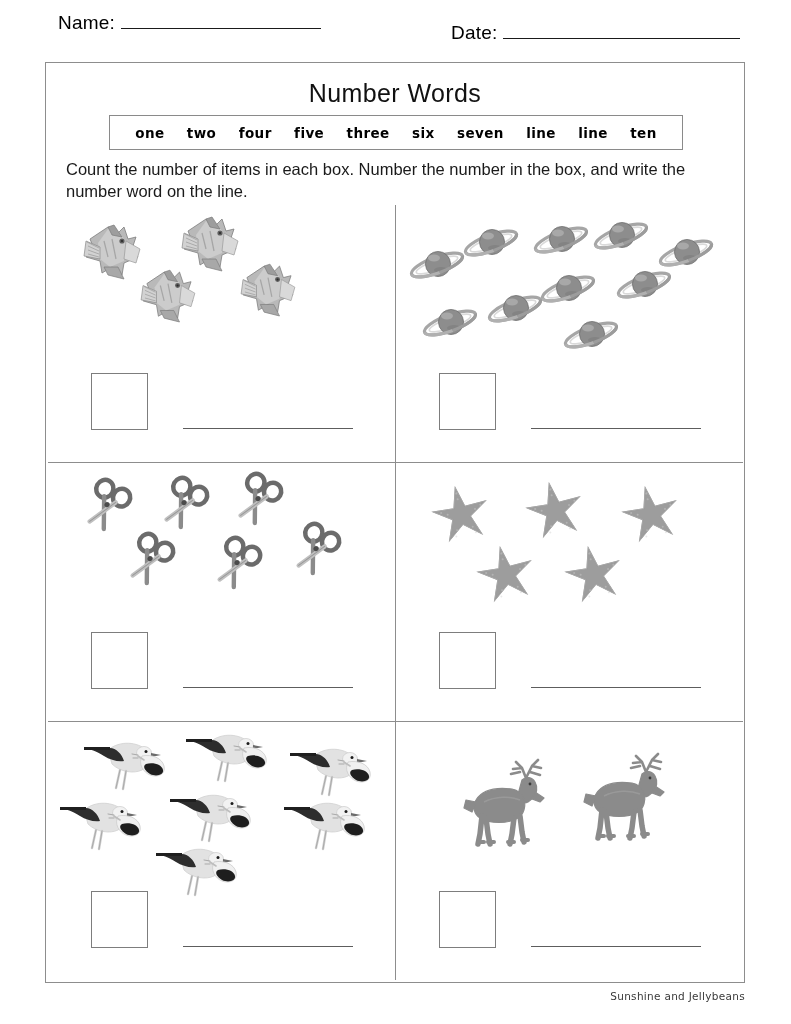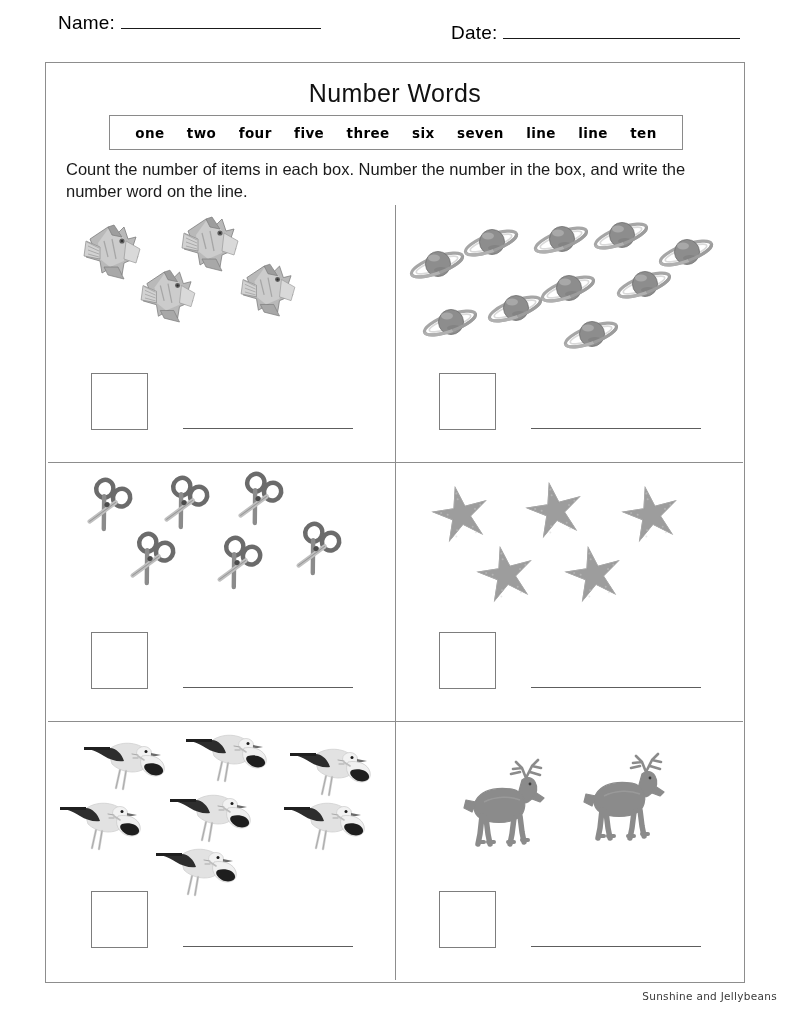--- a/index.html
+++ b/index.html
@@ -150,21 +150,20 @@
   .credit {
     position: absolute;
     left: 0;
     top: 990px;
     width: 745px;
     text-align: right;
     font-size: 10.5px;
     color: #3a3a3a;
     letter-spacing: .3px;
     font-family: "DejaVu Sans", sans-serif;
-    padding-left: 32px;
   }
 
   svg { display: block; overflow: visible; }
 </style>
 </head>
 <body>
 
 <div class="header-row">
   <div class="name-group">
     <span class="field-label">Name:</span>

